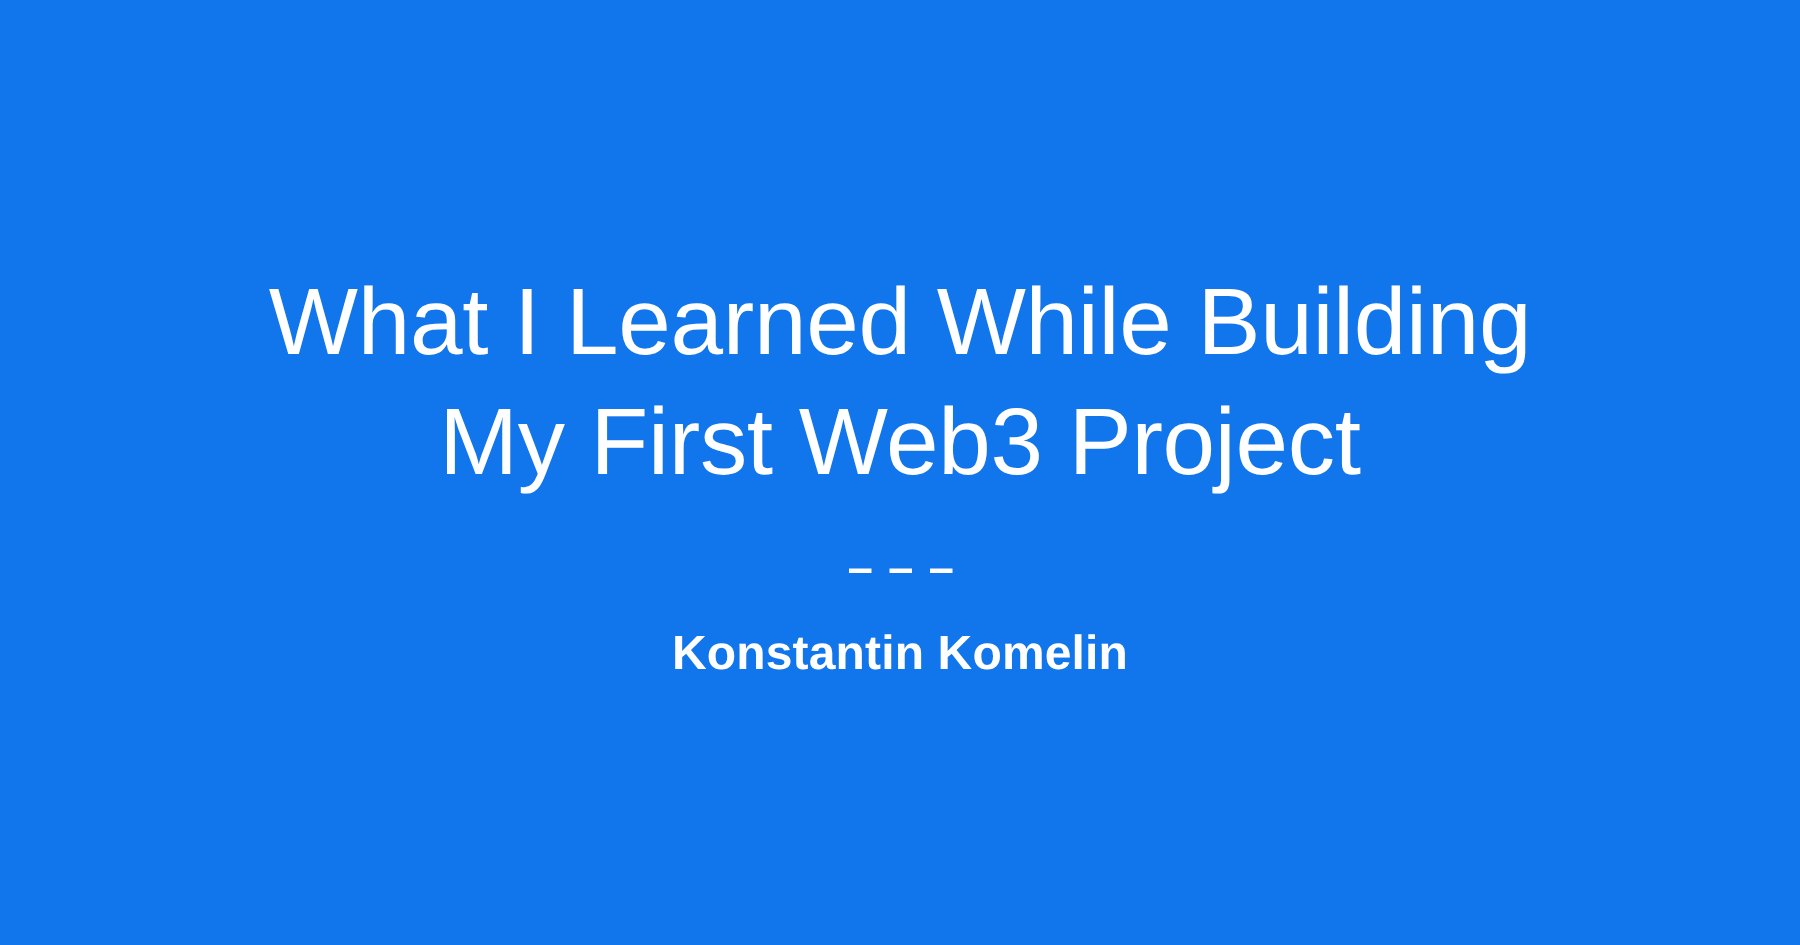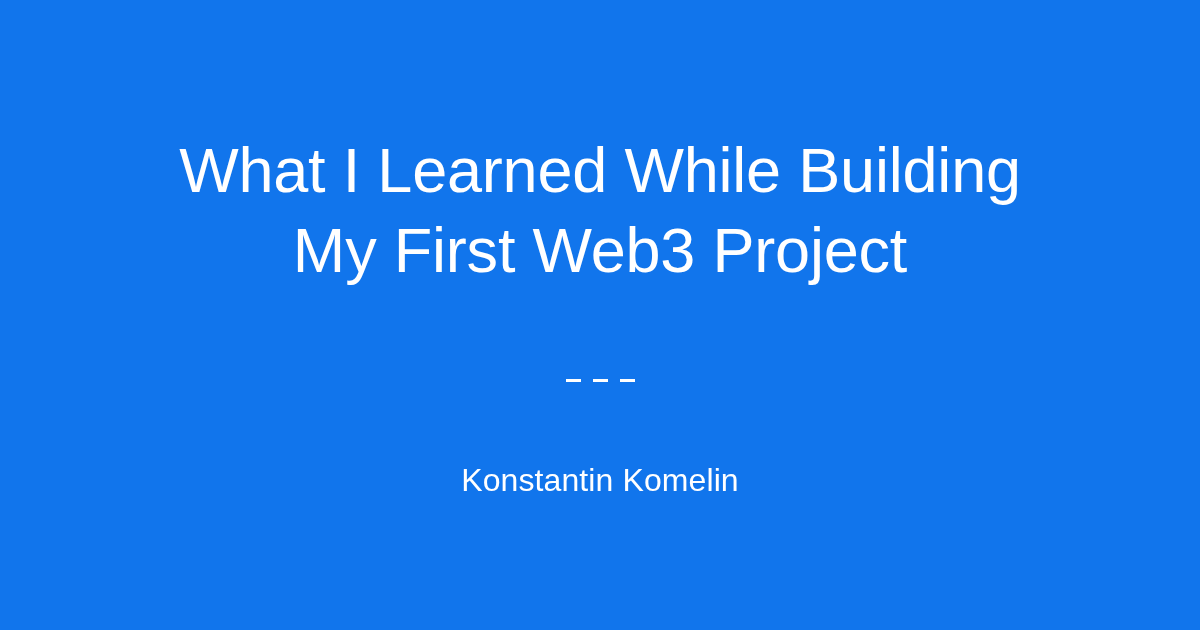--- a/index.html
+++ b/index.html
@@ -21,21 +21,20 @@
     position: relative;
     box-sizing: border-box;
     width: 1200px;
     height: 630px;
     background: #1175ec;
     display: flex;
     flex-direction: column;
     align-items: center;
     justify-content: center;
     padding: 0 86px;
-    gap: 45px;
   }
 
   
   .card-title {
     margin: 0;
     width: 860px;
     text-align: center;
     color: #ffffff;
     font-family: "Liberation Sans", "DejaVu Sans", sans-serif;
     font-size: 63px;
@@ -65,21 +64,21 @@
     border-radius: 0;
   }
 
   
   .card-author {
     margin: 0;
     text-align: center;
     color: #ffffff;
     font-family: "Liberation Sans", "DejaVu Sans", sans-serif;
     font-size: 32px;
-    font-weight: 400;
+    font-weight: 700;
     line-height: 40px;
     letter-spacing: 0.1px;
   }
 </style>
 </head>
 <body>
 
 <div class="og-card">
 
   <h1 class="card-title">What I Learned While Building My First Web3 Project</h1>

